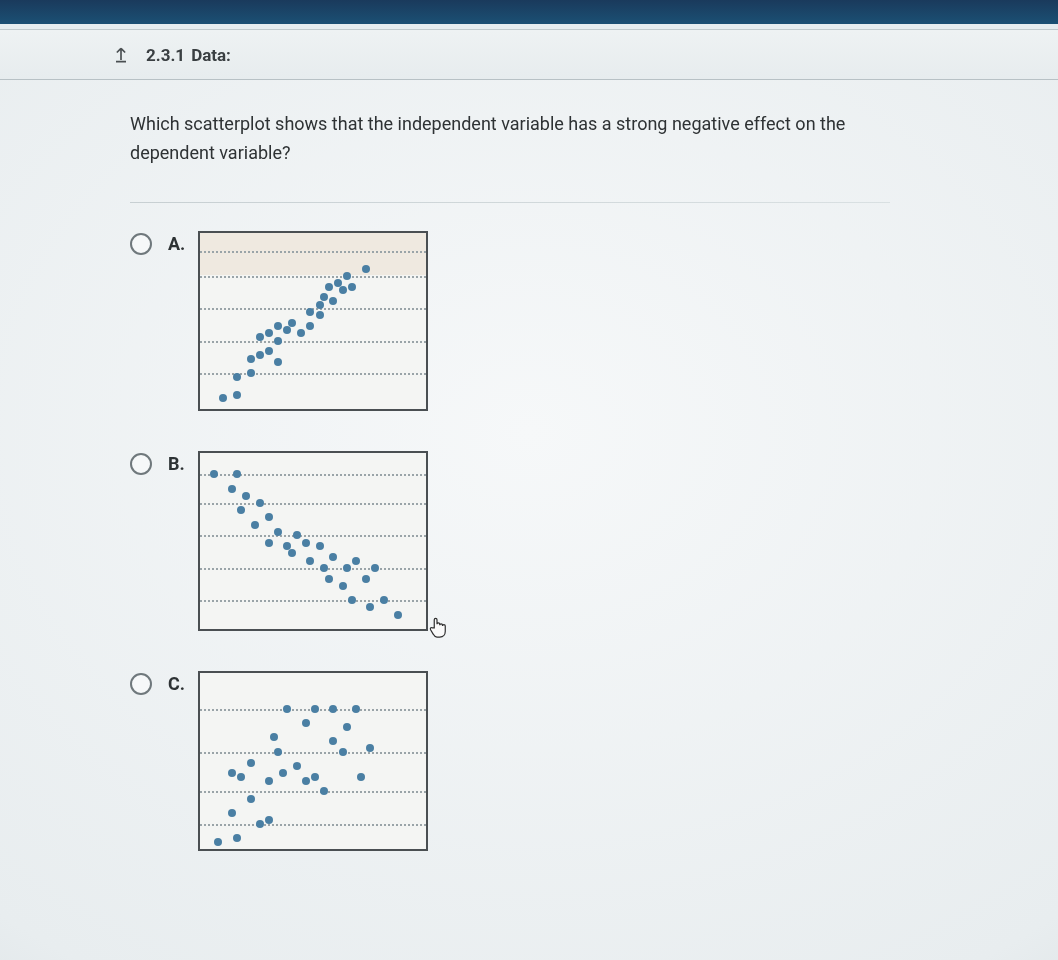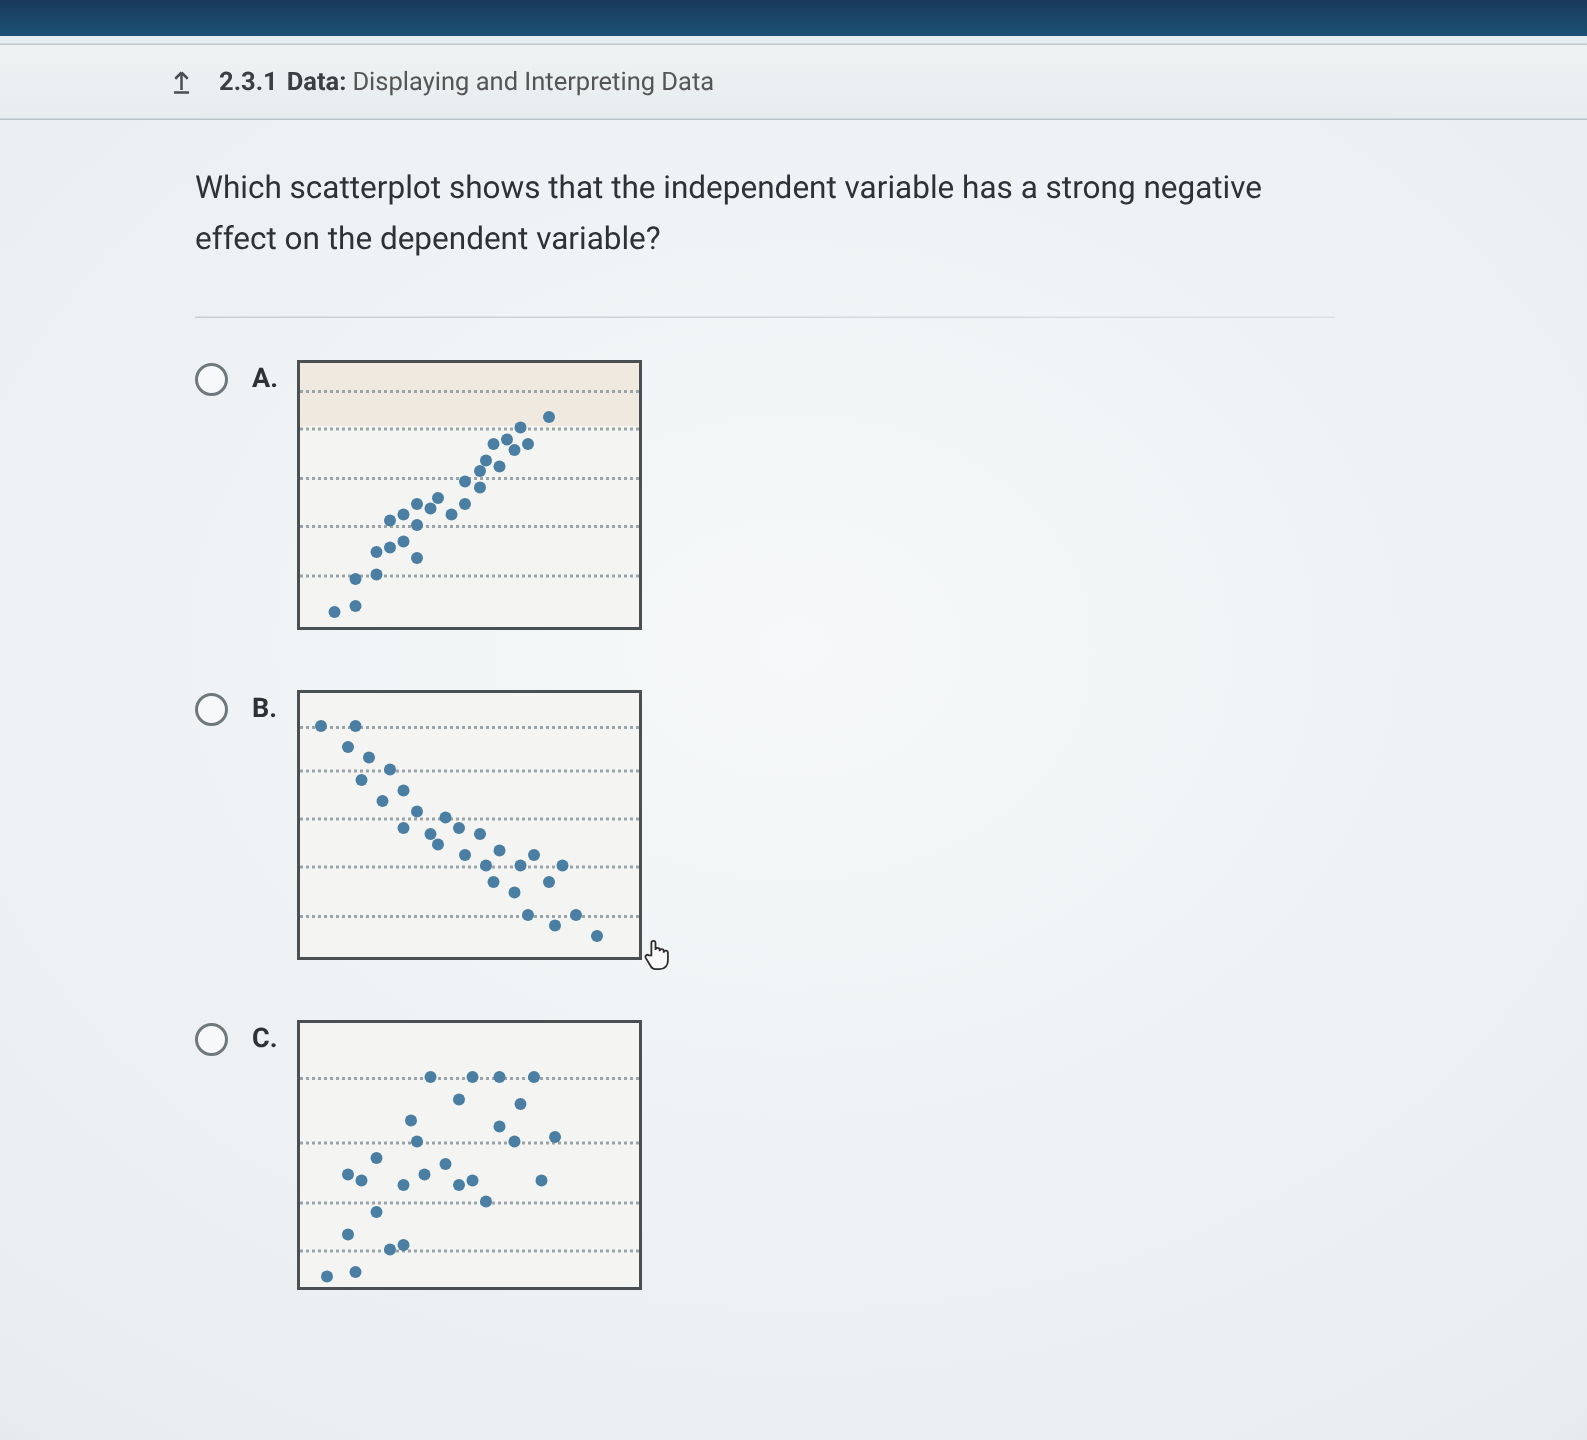--- a/index.html
+++ b/index.html
@@ -19,21 +19,21 @@
     width: 22px; height: 22px; margin-right: 14px;
     display: inline-flex; align-items: center; justify-content: center;
     color: #555; cursor: pointer;
   }
   .breadcrumb .back svg { width: 20px; height: 20px; stroke: #4a4f52; stroke-width: 2; fill: none; }
   .breadcrumb .num { font-weight: 700; margin-right: 6px; }
   .breadcrumb .stype { font-weight: 700; margin-right: 4px; }
   .breadcrumb .stitle { font-weight: 400; color: #555; }
   .page { padding: 30px 0 0 130px; }
   .question {
-    font-size: 21px; line-height: 1.6; color: #2e3234;
+    font-size: 18px; line-height: 1.6; color: #2e3234;
     max-width: 760px; margin-bottom: 34px;
   }
   .divider { height: 1px; width: 760px; background: linear-gradient(to right,#c7cfd2,#d9e0e2); margin-bottom: 28px; }
   .option-row { display: flex; align-items: flex-start; margin-bottom: 40px; }
   .radio {
     width: 22px; height: 22px; border: 2px solid #6f787c; border-radius: 50%;
     background: #f6f8f9; flex-shrink: 0; cursor: pointer; margin-top: 2px;
   }
   .opt-label { font-weight: 700; font-size: 18px; color: #2d3234; width: 40px; padding-left: 16px; margin-top: 2px; }
   .plot {
@@ -58,21 +58,20 @@
 <div class="thinstrip"></div>
 
 <div class="breadcrumb">
   <span class="back">
     <svg viewBox="0 0 24 24">
         <path d="M12 4 L12 18 M12 4 L7 9 M12 4 L17 9 M6 20 L18 20"></path>
       </svg>
   </span>
   <span class="num">2.3.1</span>
   <span class="stype">Data:</span>
-  <span class="stitle">Displaying and Interpreting Data</span>
 </div>
 
 <div class="page">
   <div class="question">Which scatterplot shows that the independent variable has a strong negative effect on the dependent variable?</div>
   <div class="divider"></div>
 
   <div class="option-row">
     <div class="radio"></div>
     <div class="opt-label">A.</div>
     <div class="plot shaded" id="plot-A">

